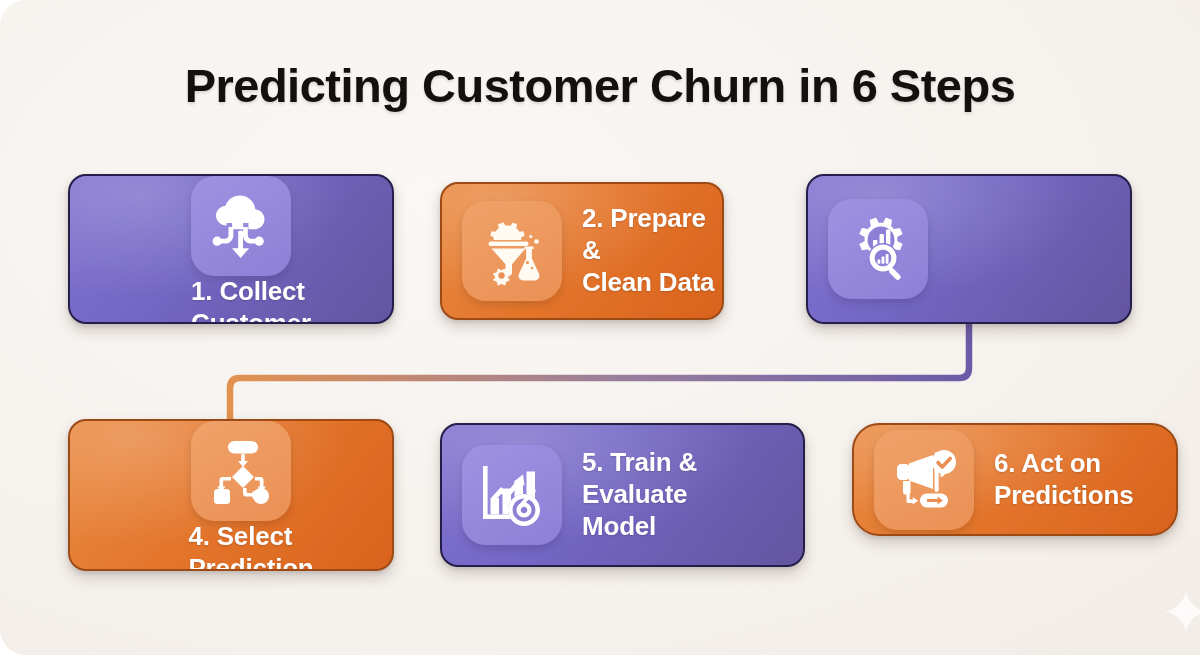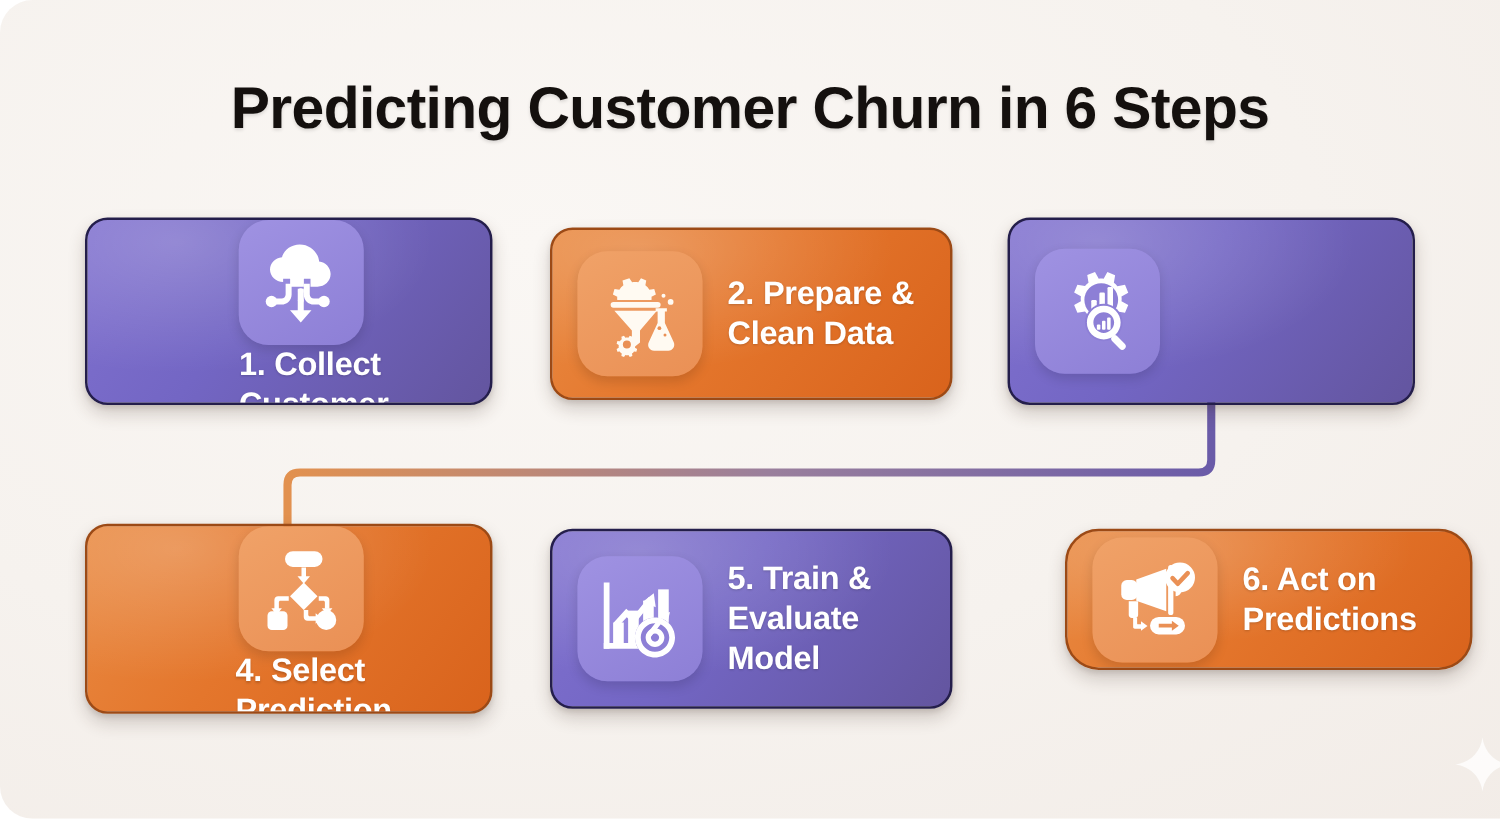--- a/index.html
+++ b/index.html
@@ -94,24 +94,24 @@
     font-weight: bold;
     line-height: 1.22;
     letter-spacing: -0.2px;
     text-shadow: 0 1px 2px rgba(0,0,0,0.18);
     white-space: pre-line;
     font-family: "Liberation Sans", sans-serif;
   }
 
   
   #card-1 { left: 68px;  top: 174px; width: 326px; height: 150px; flex-direction: column; }
-  #card-2 { left: 440px; top: 182px; width: 322px; height: 138px; }
+  #card-2 { left: 440px; top: 182px; width: 284px; height: 138px; }
   #card-3 { left: 806px; top: 174px; width: 326px; height: 150px; }
   #card-4 { left: 68px;  top: 419px; width: 326px; height: 152px; flex-direction: column; }
-  #card-5 { left: 440px; top: 423px; width: 322px; height: 144px; }
+  #card-5 { left: 440px; top: 423px; width: 365px; height: 144px; }
   #card-6 { left: 852px; top: 423px; width: 326px; height: 113px; border-radius: 27px; }
 
   
   #sparkle {
     position: absolute;
     right: 22px;
     bottom: 20px;
     width: 46px;
     height: 46px;
     opacity: 0.85;

